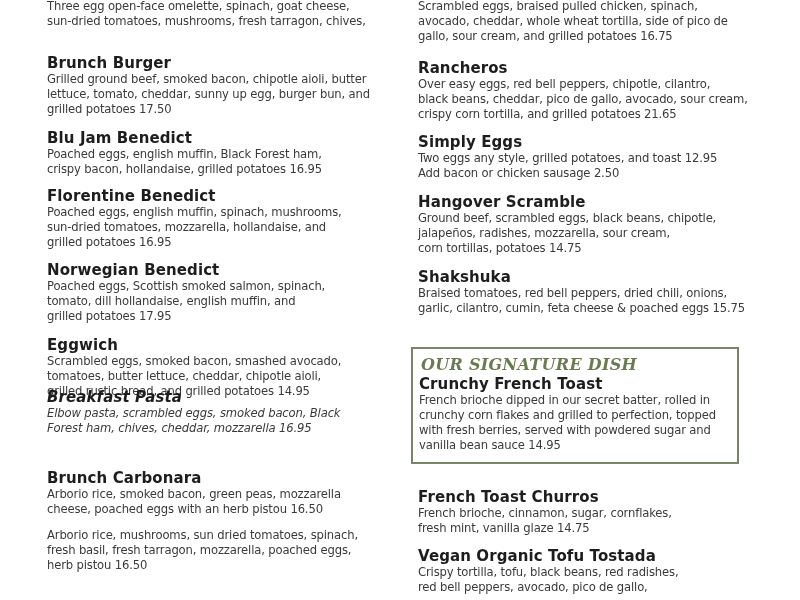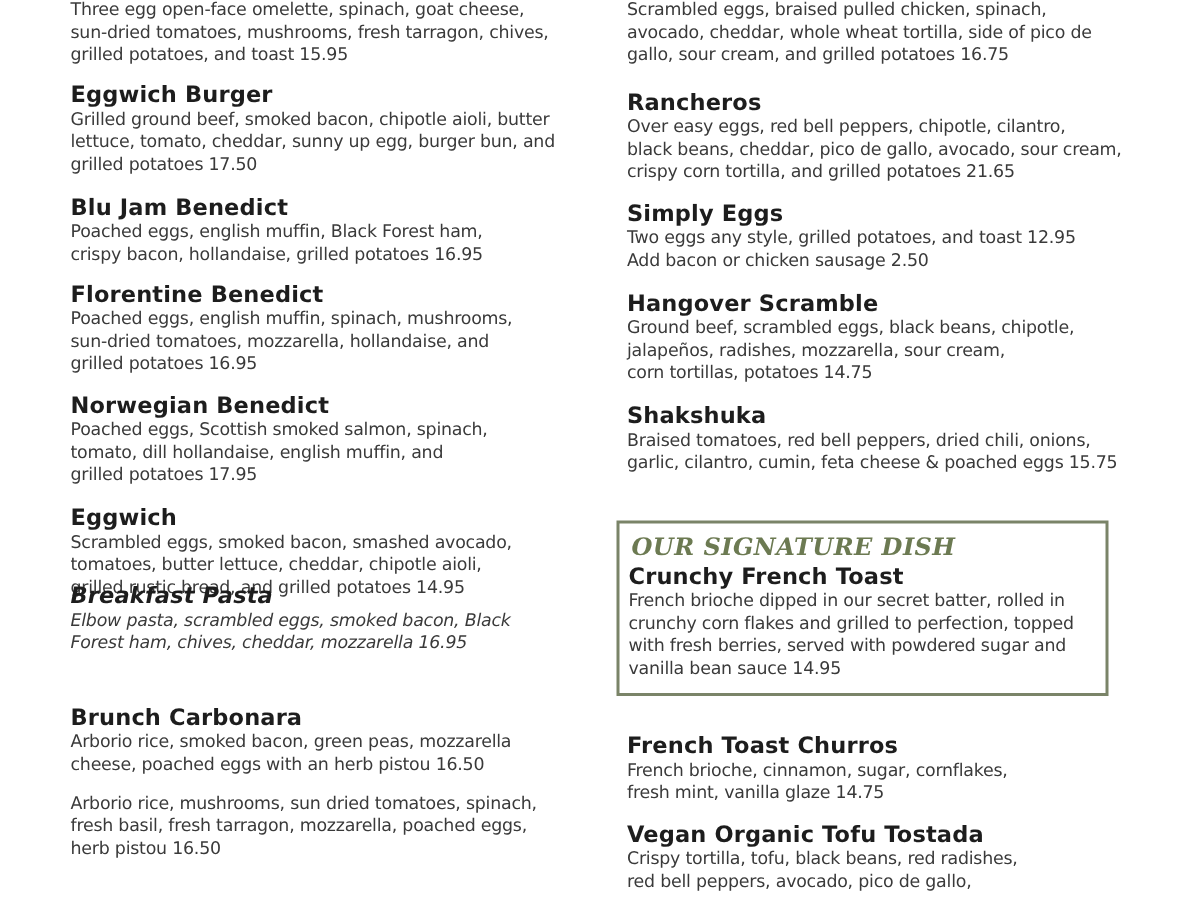--- a/index.html
+++ b/index.html
@@ -34,26 +34,25 @@
 </style>
 </head>
 <body>
 
 <div class="col col-left">
 
   <div class="item" style="top:-1px;">
     <div class="desc">
       <span>Three egg open-face omelette, spinach, goat cheese,</span>
       <span>sun-dried tomatoes, mushrooms, fresh tarragon, chives,</span>
-      <span>grilled potatoes, and toast  15.95</span>
     </div>
   </div>
 
   <div class="item" style="top:54px;">
-    <div class="title">Eggwich Burger</div>
+    <div class="title">Brunch Burger</div>
     <div class="desc">
       <span>Grilled ground beef, smoked bacon, chipotle aioli, butter</span>
       <span>lettuce, tomato, cheddar, sunny up egg, burger bun, and</span>
       <span>grilled potatoes  17.50</span>
     </div>
   </div>
 
   <div class="item" style="top:129px;">
     <div class="title">Blu Jam Benedict</div>
     <div class="desc">

